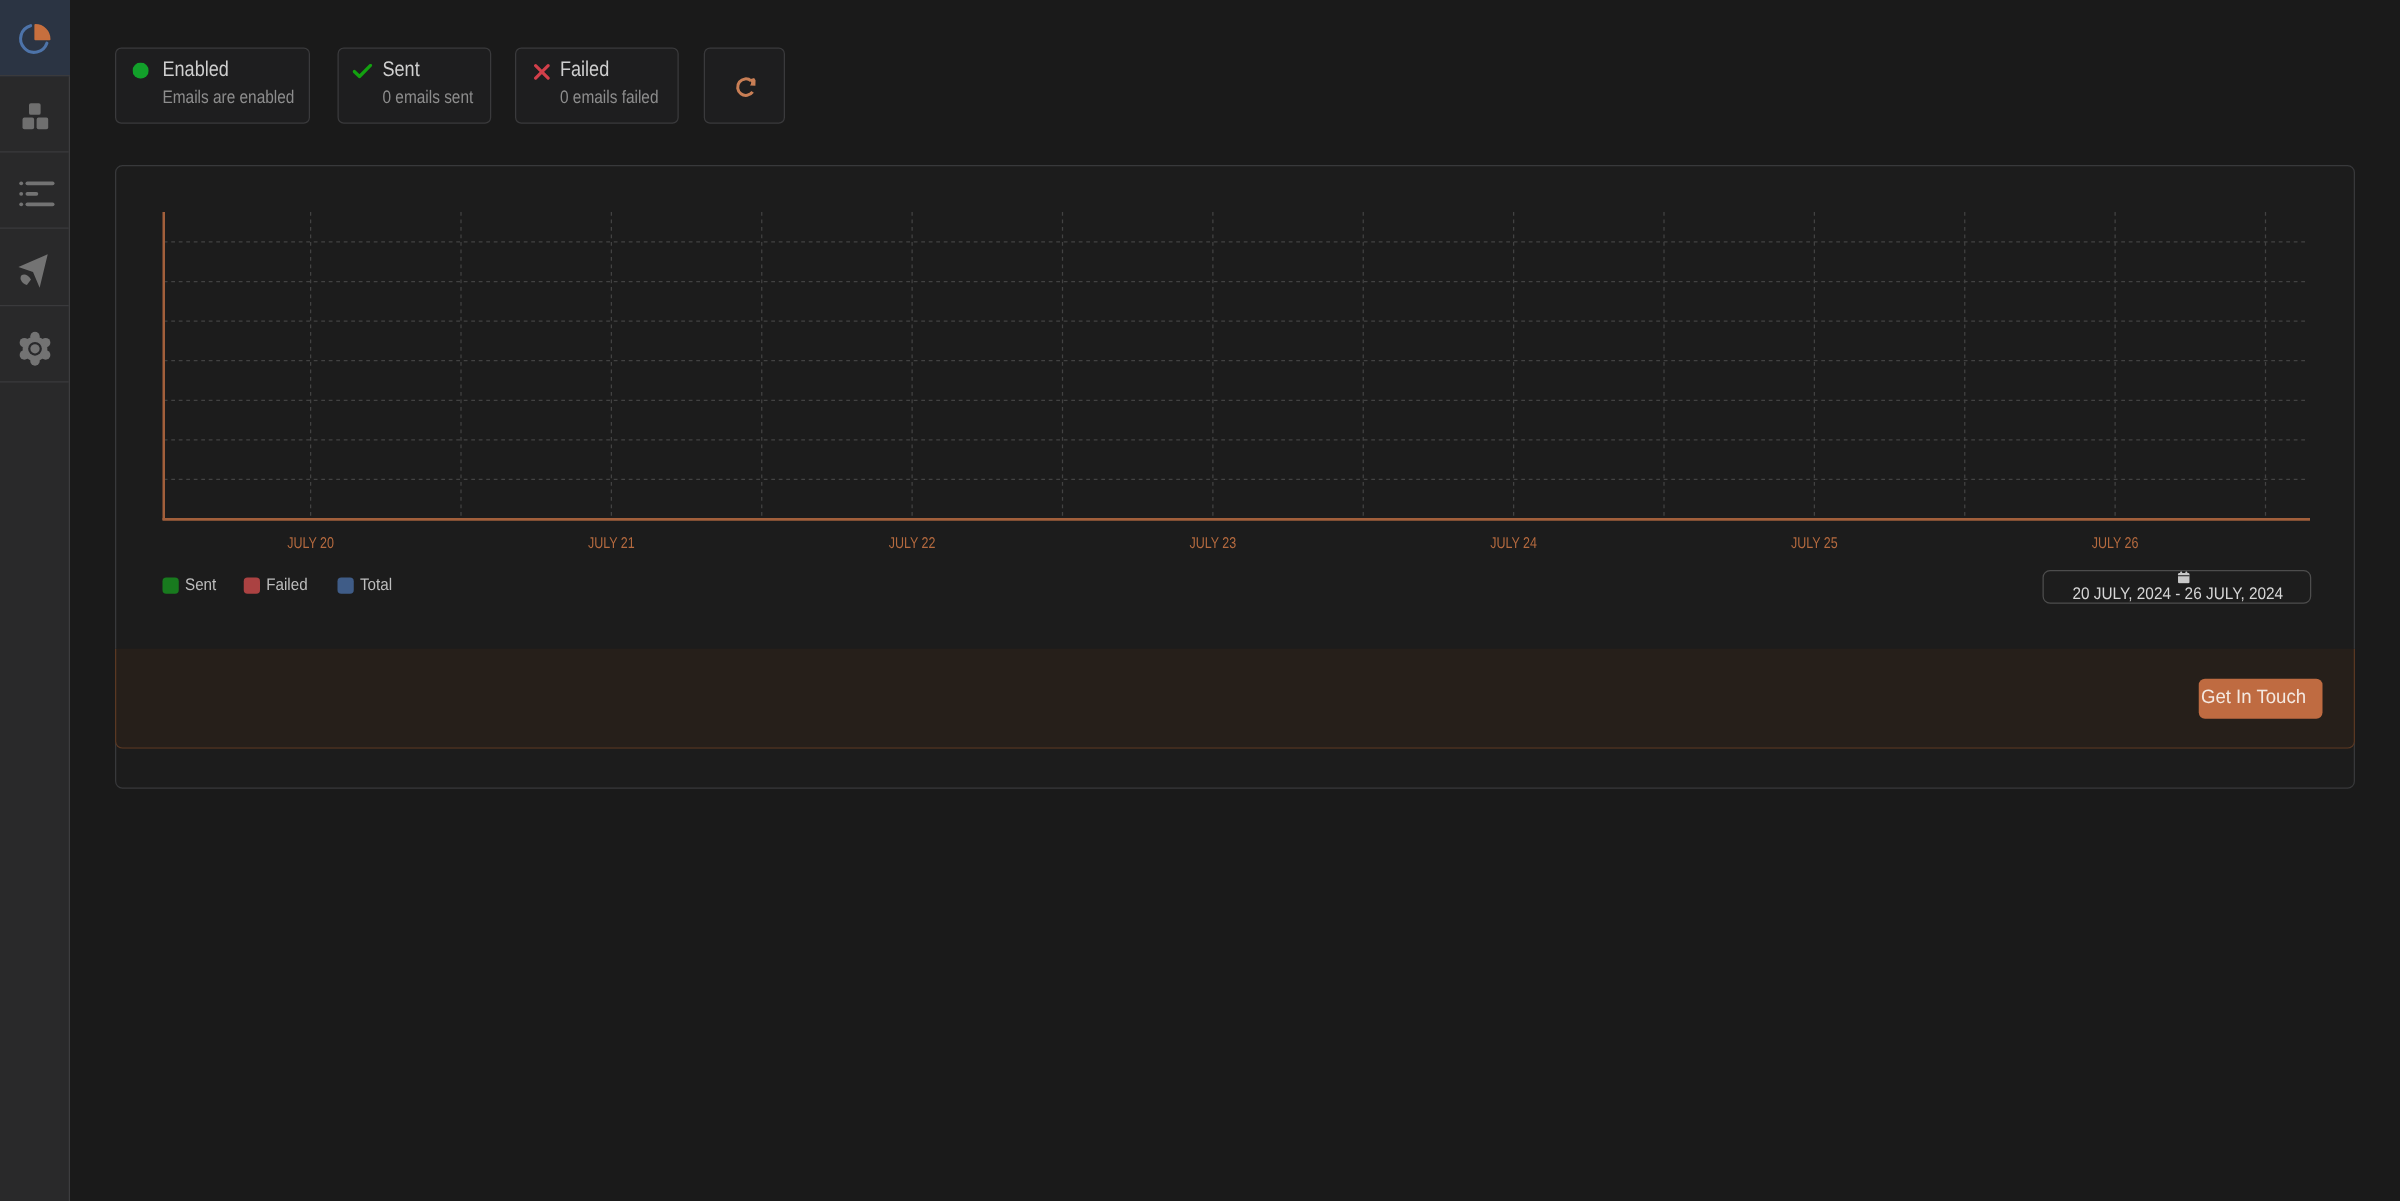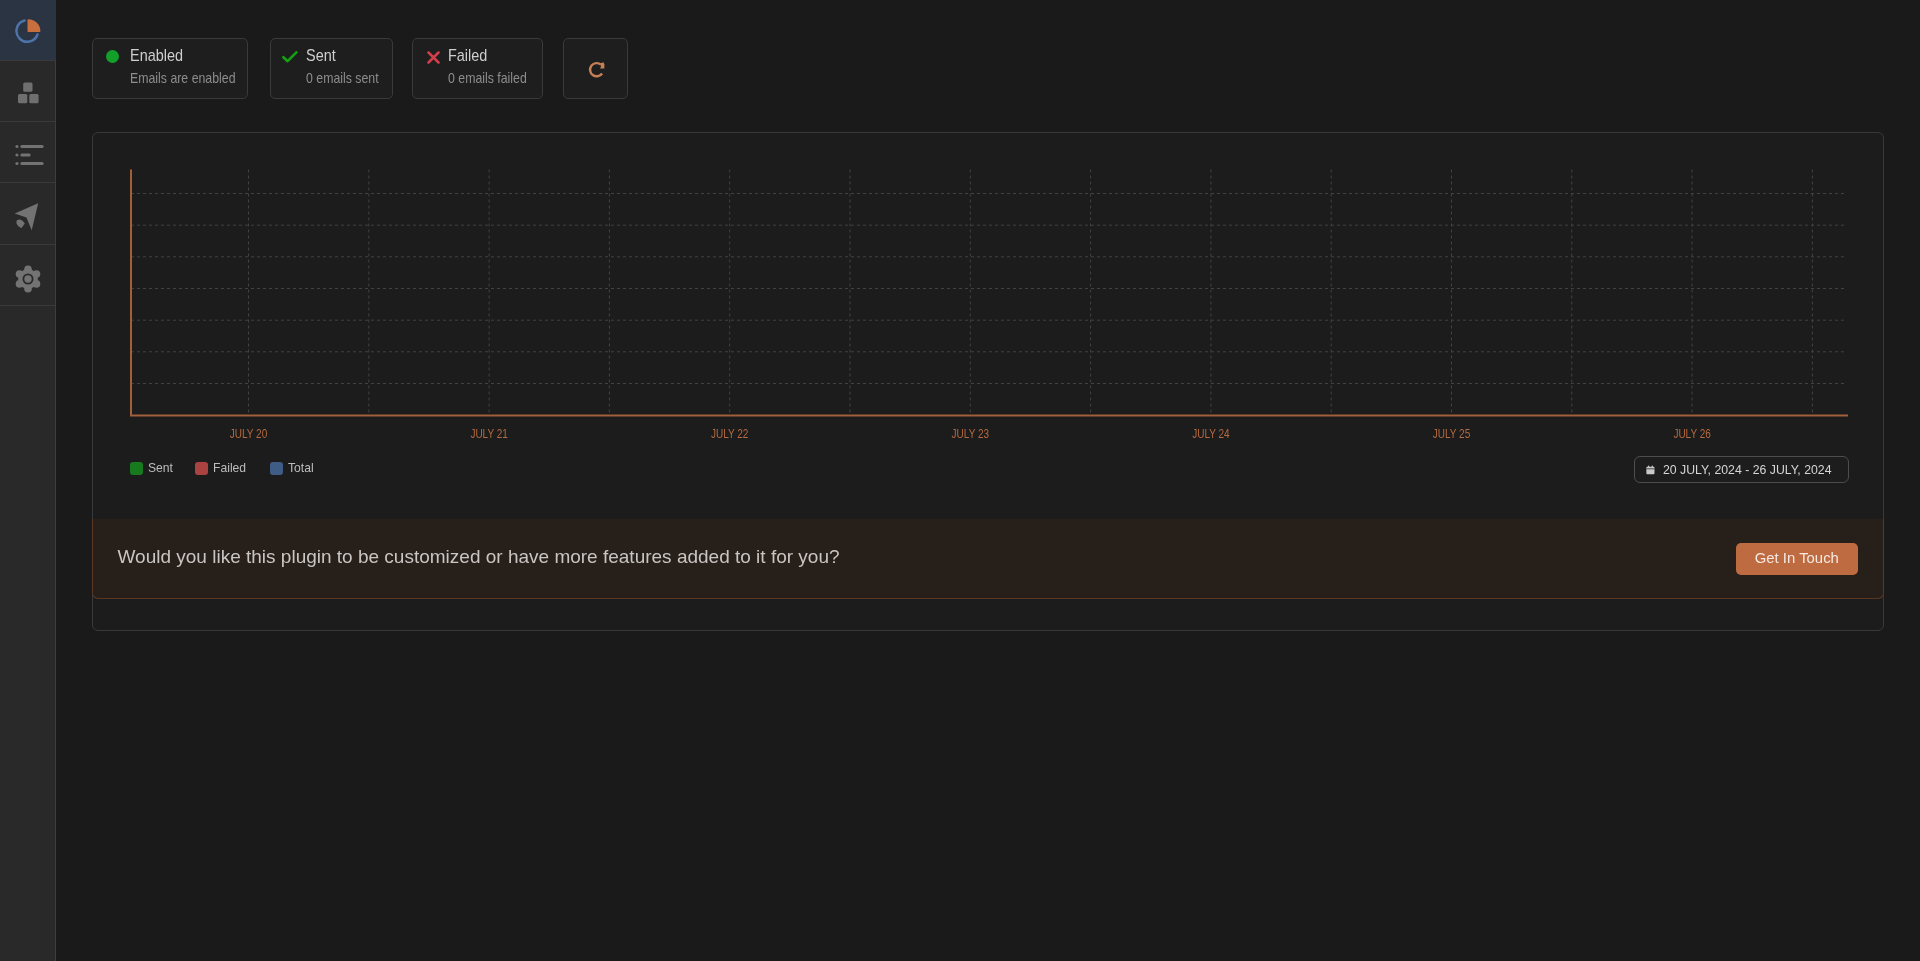--- a/index.html
+++ b/index.html
@@ -30,33 +30,33 @@
   .cicon  { position:absolute; left:12px; top:11px; }
 
   
   #panel { position:absolute; left:92px; top:132px; width:1792px; height:499px;
            background:#1c1c1c; border:1px solid #38393b; border-radius:6px; }
   .lg-sw { position:absolute; top:329px; width:13px; height:13px; border-radius:3px; }
   .lg-t  { position:absolute; top:327.5px; font-size:13.5px; line-height:13px; color:#bdbdbd; white-space:nowrap;
            transform:scaleX(.9); transform-origin:0 50%; }
   #datebtn { position:absolute; left:1541px; top:323px; width:215px; height:27px;
              border:1px solid #4d4d4d; border-radius:6px; background:#1d1d1d;
-             display:flex; align-items:center; justify-content:space-between; padding-left:11px; }
+             display:flex; align-items:center; justify-content:space-between; padding-left:11px;flex-direction:column; }
   #datebtn .dtx { font-size:13.5px; color:#d6d6d6; margin-left:8px; white-space:nowrap;
                   transform:scaleX(.91); transform-origin:0 50%; }
 
   
   #cta { position:absolute; left:92px; top:519px; width:1792px; height:80px;
          background:#261f1a; border:1px solid #5a3823; border-top:none;
          border-radius:0 0 6px 6px; }
   #cta .msg { position:absolute; left:24.5px; top:calc(50% - 1.5px); transform:translateY(-50%);
               font-size:19px; color:#c9c5c2; white-space:nowrap; }
-  #gitbtn { position:absolute; right:25px; top:24px; width:122px; height:32px;
+  #gitbtn { position:absolute; right:25px; top:24px; width:99px; height:32px;
             background:#bf6b41; border:none; border-radius:5px; color:#f4e9e1;
-            display:flex; align-items:center; justify-content:center; }
+            display:flex; align-items:center; justify-content:flex-start; }
   #gitbtn span { font-size:15.5px; transform:scaleX(.96); white-space:nowrap; margin-top:-2px; }
 </style>
 </head>
 <body>
 
 <div id="sidebar">
   <div class="sb-cell" id="logoTile">
     <svg class="abs" style="left:14px;top:16px" width="30" height="30" viewBox="0 0 30 30">
       <path d="M 10.5 4.57 A 10.8 10.8 0 1 0 23.51 18.52" fill="none" stroke="#4d73a9" stroke-width="2.5" stroke-linecap="round"></path>
       <path d="M 14.3 4.0 A 11.3 11.3 0 0 1 25.6 15.3 L 14.3 15.3 Z" fill="#c76f3e" stroke="#c76f3e" stroke-width="1.6" stroke-linejoin="round"></path>
@@ -190,17 +190,16 @@
         <rect x="2.6" y="0" width="1.8" height="3" rx="0.9"></rect>
         <rect x="7.6" y="0" width="1.8" height="3" rx="0.9"></rect>
       </g>
       <line x1="0.5" y1="4.4" x2="11.5" y2="4.4" stroke="#1d1d1d" stroke-width="1"></line>
     </svg>
     <span class="dtx">20 JULY, 2024 - 26 JULY, 2024</span>
   </div>
 </div>
 
 <div id="cta">
-  <div class="msg">Would you like this plugin to be customized or have more features added to it for you?</div>
   <div id="gitbtn">
       <span>Get In Touch</span>
     </div>
 </div>
 
 </body></html>

